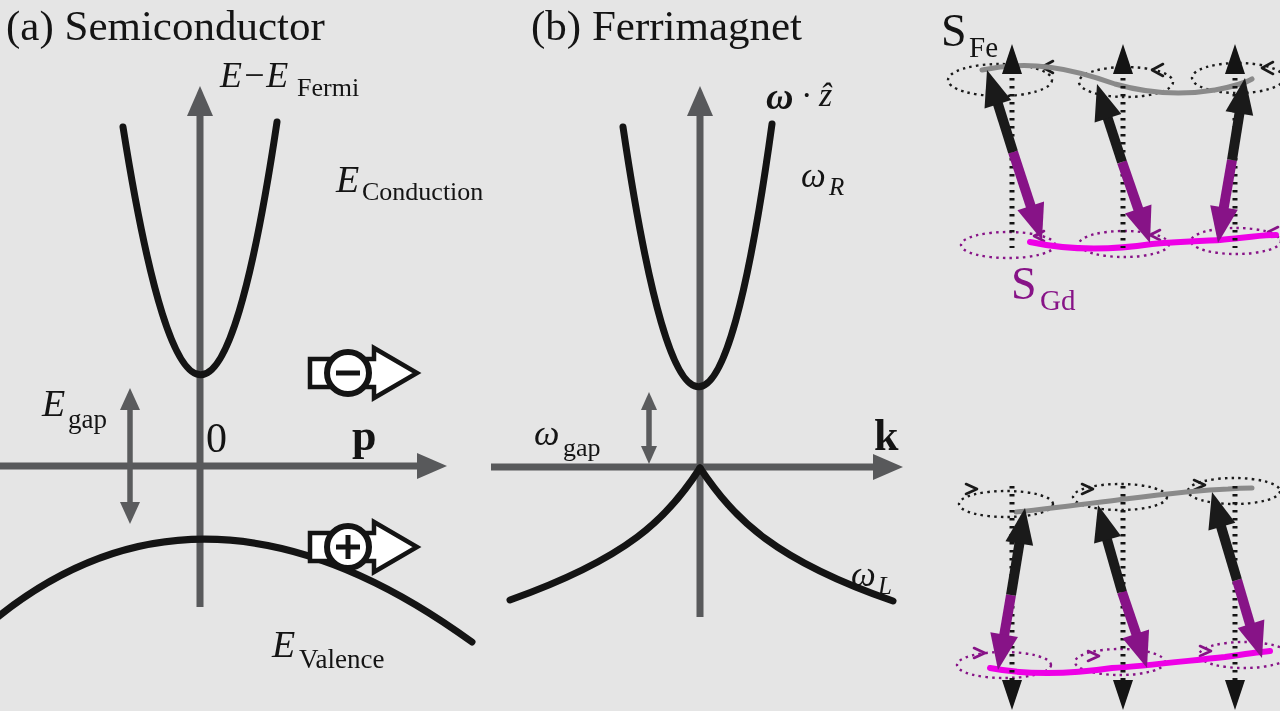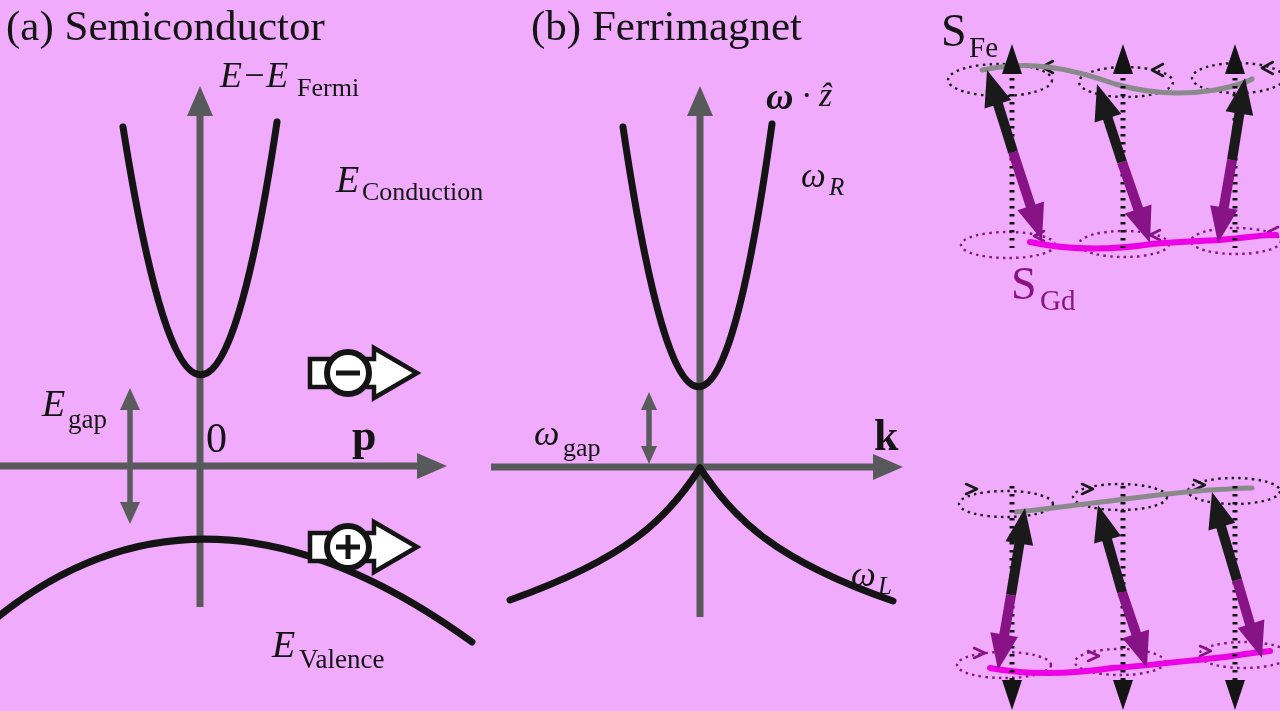--- a/index.html
+++ b/index.html
@@ -1,16 +1,16 @@
 <!DOCTYPE html>
 <html><head>
 <meta charset="utf-8">
 <style>
   html,body{margin:0;padding:0;background:#ffffff;}
-  #fig{position:relative;width:1280px;height:711px;background:#f0abfc;overflow:hidden;
+  #fig{position:relative;width:1280px;height:711px;background:#e5e5e5;overflow:hidden;
        font-family:"Liberation Serif","DejaVu Serif",serif;}
   svg{position:absolute;left:0;top:0;}
   
   .ax      {stroke:#58595b;stroke-width:7;fill:none;}
   .axhead  {fill:#58595b;stroke:none;}
   .gaparw  {stroke:#5a5b5d;stroke-width:5.5;fill:none;}
   .gaphead {fill:#5a5b5d;stroke:none;}
   .band    {stroke:#141414;stroke-width:7;fill:none;stroke-linecap:round;}
   .icon-outline{fill:#ffffff;stroke:#141414;stroke-width:4.5;stroke-linejoin:miter;}
   .icon-circle {fill:#ffffff;stroke:#141414;stroke-width:6;}

